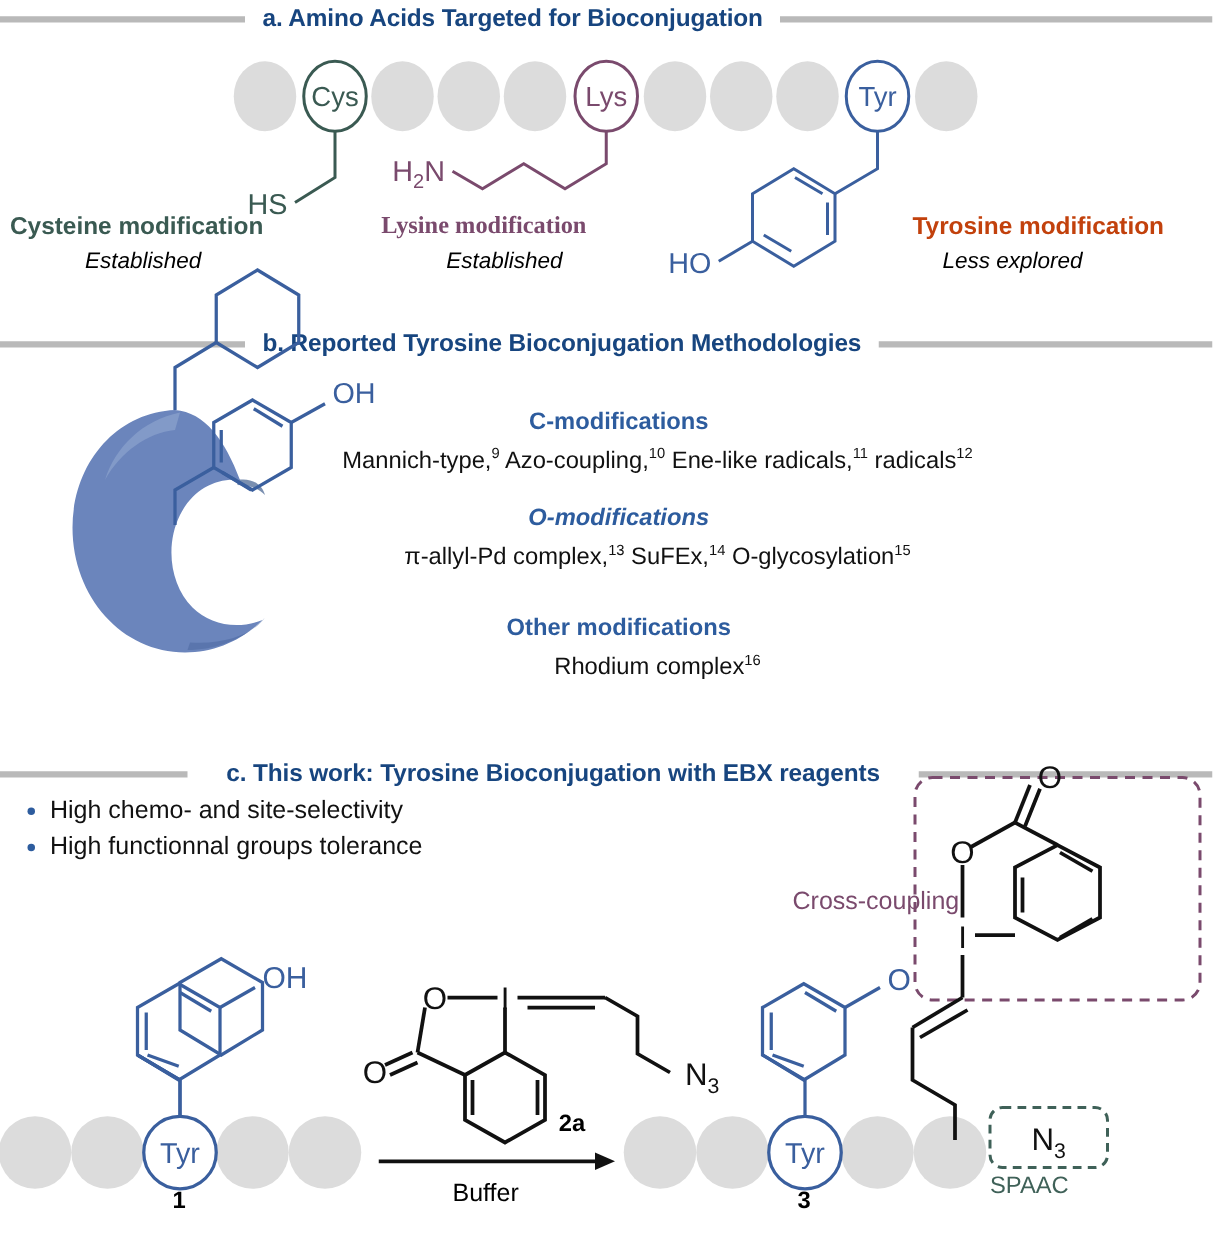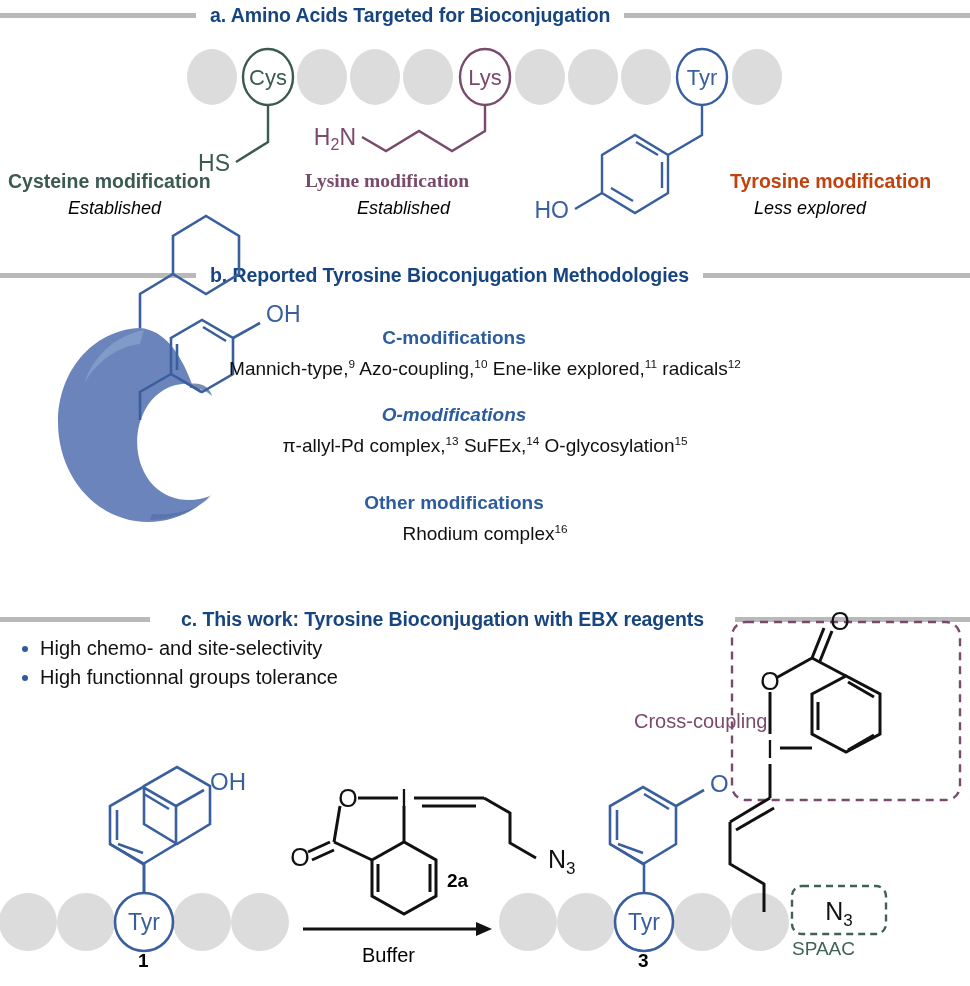--- a/index.html
+++ b/index.html
@@ -1,18 +1,18 @@
 <!DOCTYPE html>
 <html><head>
 <meta charset="utf-8">
 <style>
   html,body{margin:0;padding:0;background:#ffffff;}
   body{width:970px;height:986px;position:relative;overflow:hidden;
        font-family:"Liberation Sans",sans-serif;color:#000;}
-  .fig{position:absolute;inset:0;}
+  .fig{position:absolute;inset:0;padding-left:41px;}
 
   
   .sec-head{position:absolute;left:0;width:970px;display:flex;align-items:center;gap:14px;}
   .rule{flex:0 0 auto;height:5px;background:#b9b9b9;border-radius:0;}
   .rule.r-left{width:196px;}
   .sec-title{flex:0 0 auto;font-weight:bold;font-size:19.5px;color:#17457f;
              letter-spacing:-0.1px;white-space:nowrap;}
   .rule.r-right{flex:1 1 auto;min-width:28px;}
 
   
@@ -144,21 +144,21 @@
         <path d="M193 38 L220 23"></path>
       </g>
       <text x="226" y="22" font-family="Liberation Sans, sans-serif" font-size="23" fill="#3a5f9e">OH</text>
     </svg>
   </div>
 
   <div class="modhead" style="top:327px;">C-modifications</div>
   <div class="modlist" style="top:358px;">
     <span><span>Mannich-type,</span><sup>9</sup></span>
     <span> <span>Azo-coupling,</span><sup>10</sup></span>
-    <span> <span>Ene-like explored,</span><sup>11</sup></span>
+    <span> <span>Ene-like radicals,</span><sup>11</sup></span>
     <span> <span>radicals</span><sup>12</sup></span>
   </div>
 
   <div class="modhead" style="top:404px;font-style:italic;">O-modifications</div>
   <div class="modlist" style="top:435px;">
     <span><span>π-allyl-Pd complex,</span><sup>13</sup></span>
     <span> <span>SuFEx,</span><sup>14</sup></span>
     <span> <span>O-glycosylation</span><sup>15</sup></span>
   </div>
 
@@ -232,21 +232,21 @@
         <path d="M84 80 L116 62 L148 80 L148 116 L116 134 L84 116 Z"></path>
         <path d="M90 84 L90 112"></path>
         <path d="M142 84 L142 112"></path>
       </g>
       <text x="60" y="27" text-anchor="middle" font-family="Liberation Sans, sans-serif" font-size="25" fill="#111">O</text>
       <text x="116" y="27" text-anchor="middle" font-family="Liberation Sans, sans-serif" font-size="25" fill="#111">I</text>
       <text x="12" y="86" text-anchor="middle" font-family="Liberation Sans, sans-serif" font-size="25" fill="#111">O</text>
       <text x="260" y="88" font-family="Liberation Sans, sans-serif" font-size="25" fill="#111">N<tspan font-size="17" dy="6">3</tspan></text>
     </svg>
   </div>
-  <div class="cmpd" style="left:447px;top:870px;">2a</div>
+  <div class="cmpd" style="left:447px;top:889px;">2a</div>
 
   <div class="layer" style="left:300px;top:918px;">
     <svg width="200" height="26" viewBox="0 0 200 26">
       <path d="M3 11 L178 11" stroke="#111" stroke-width="3" fill="none"></path>
       <path d="M176 4 L192 11 L176 18 Z" fill="#111"></path>
     </svg>
   </div>
   <div class="rxntext" style="left:362px;top:944px;">Buffer</div>
 
   <div class="layer" style="left:500px;top:760px;">

